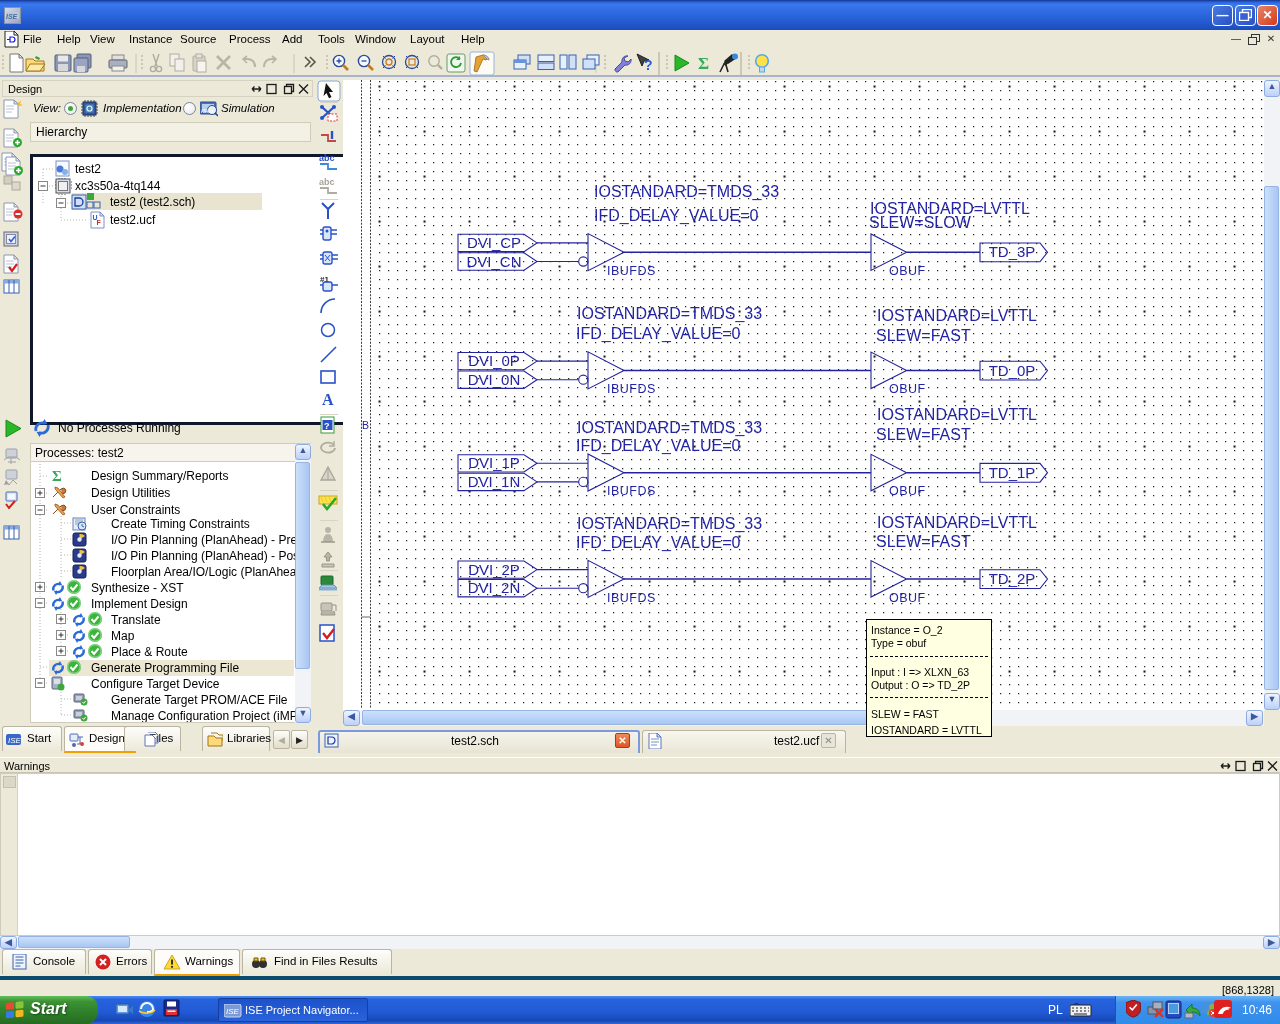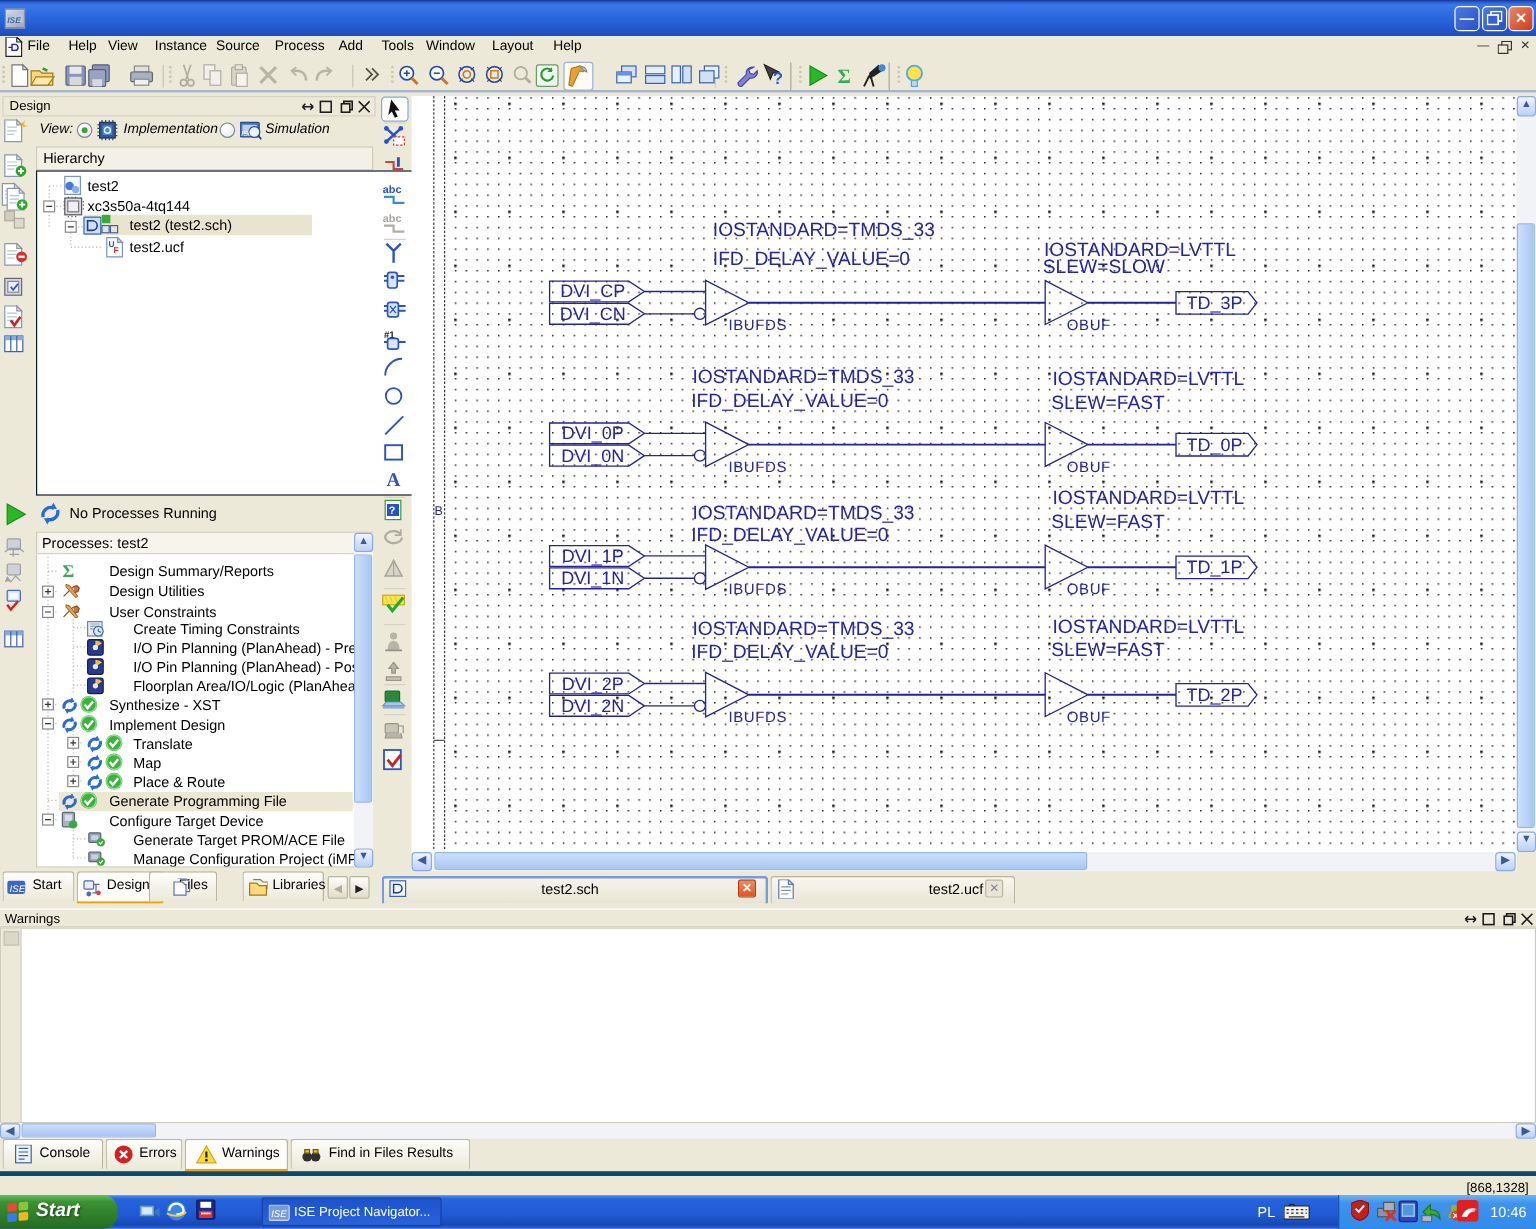--- a/index.html
+++ b/index.html
@@ -23,21 +23,21 @@
 #designhdr{left:2px;top:80px;width:311px;height:17px;background:#ece9d8;font-size:11px;
  border:1px solid #d6d2c2;}
 #designhdr span{position:absolute;left:5px;top:2px;}
 #viewrow{left:28px;top:98px;width:285px;height:23px;font-size:11.5px;font-style:italic;}
 .radio{position:absolute;width:13px;height:13px;border-radius:50%;border:1px solid #7a869a;
  background:radial-gradient(circle at 35% 35%,#fff,#e6e6e6);}
 .radio.sel::after{content:"";position:absolute;left:3px;top:3px;width:5px;height:5px;border-radius:50%;
  background:#3aa63a;}
 #hierhdr{left:30px;top:122px;width:281px;height:20px;background:#f3f1e6;border:1px solid #cfccbc;
  font-size:12px;padding:2px 0 0 5px;}
-#treebox{left:30px;top:142px;width:321px;height:271px;background:#fff;border:1px solid #0f172a;font-size:12px;}
+#treebox{left:30px;top:154px;width:321px;height:271px;background:#fff;border:3px solid #0f172a;font-size:12px;}
 #leftstrip1{left:0;top:98px;width:28px;height:315px;}
 #procrow{left:0;top:417px;width:313px;height:24px;font-size:12px;padding-left:28px;}
 #prochdr{left:30px;top:443px;width:281px;height:19px;background:#f6f4ec;border:1px solid #cfccbc;
  font-size:12px;padding:2px 0 0 4px;}
 #procbox{left:30px;top:462px;width:281px;height:261px;background:#fff;border:1px solid #cfccbc;
  border-top:none;font-size:12px;overflow:hidden;}
 #procscroll{left:295px;top:444px;width:16px;height:279px;background:#f2f3f7;}
 
 #paneltabs{left:0;top:726px;width:316px;height:27px;font-size:12px;}
 .ptab{position:absolute;top:0;height:25px;border:1px solid #b9b5a2;border-bottom:none;
@@ -825,20 +825,30 @@
           <text x="1012" y="584" text-anchor="middle" font-size="15">TD_2P</text>
           <text x="607" y="601.5" font-size="12.5" letter-spacing="0.5">IBUFDS</text>
           <text x="889" y="601.5" font-size="12.5" letter-spacing="0.5">OBUF</text>
           <text x="577" y="529" font-size="16">IOSTANDARD=TMDS_33</text>
           <text x="576" y="548" font-size="16">IFD_DELAY_VALUE=0</text>
           <text x="877" y="527.5" font-size="16">IOSTANDARD=LVTTL</text>
           <text x="876" y="546.5" font-size="16">SLEW=FAST</text>
         </g>
 </g>
 </svg>
+<div id="tooltip" style="position:absolute;left:523px;top:539px;width:126px;height:118px;background:#ffffe1;border:1px solid #000;z-index:50;font-size:10.5px;color:#000;white-space:nowrap;">
+ <div style="position:absolute;left:4px;top:4px;">Instance = O_2</div>
+ <div style="position:absolute;left:4px;top:17px;">Type = obuf</div>
+ <div style="position:absolute;left:3px;top:36px;width:118px;border-top:1px dashed #000;"></div>
+ <div style="position:absolute;left:4px;top:46px;">Input : I =&gt; XLXN_63</div>
+ <div style="position:absolute;left:4px;top:59px;">Output : O =&gt; TD_2P</div>
+ <div style="position:absolute;left:3px;top:77px;width:118px;border-top:1px dashed #000;"></div>
+ <div style="position:absolute;left:4px;top:88px;">SLEW = FAST</div>
+ <div style="position:absolute;left:4px;top:104px;">IOSTANDARD = LVTTL</div>
+</div>
 </div>
 <div class="abs" id="vscroll">
   <div class="sbtn" style="left:0;top:0;width:16px;height:17px;">▲</div>
   <div class="sthumb" style="left:0;top:106px;width:15px;height:504px;"></div>
   <div class="sbtn" style="left:0;top:613px;width:16px;height:17px;">▼</div>
 </div>
 <div class="abs" id="hscroll">
   <div class="sbtn" style="left:0;top:0;width:17px;height:16px;">◀</div>
   <div class="sthumbh" style="left:19px;top:0;width:544px;height:15px;"></div>
   <div class="sbtn" style="left:903px;top:0;width:17px;height:16px;">▶</div>

